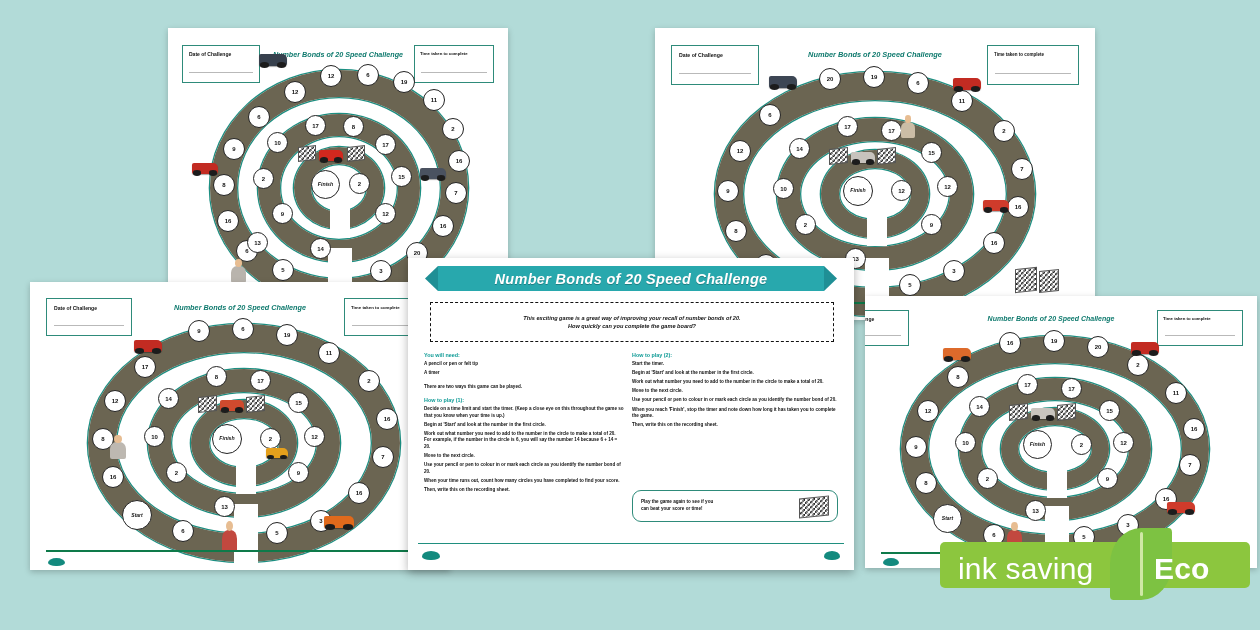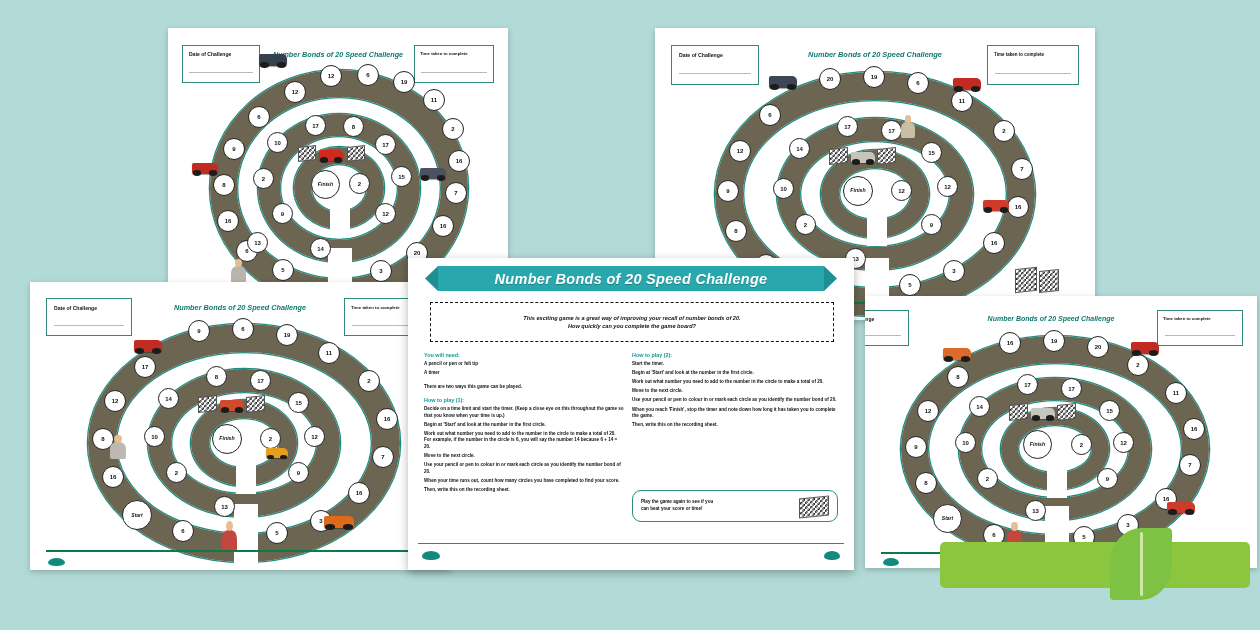--- a/index.html
+++ b/index.html
@@ -562,15 +562,19 @@
     <div class="card-footer-rule" style="bottom:26px;"></div>
     <div class="twinkl-mini" style="left:14px; bottom:10px; width:18px; height:9px;"></div>
     <div class="twinkl-mini" style="right:14px; bottom:10px; width:16px; height:9px;"></div>
   </div>
 
   <div id="eco-badge">
     <div id="eco-pill"></div>
     <div id="eco-leaf">
       <div id="eco-leaf-vein"></div>
     </div>
+    <div id="eco-text">
+      <span>ink saving</span>
+      <b style="margin-left:52px;">Eco</b>
+    </div>
   </div>
 
 </div>
 
 </body></html>

